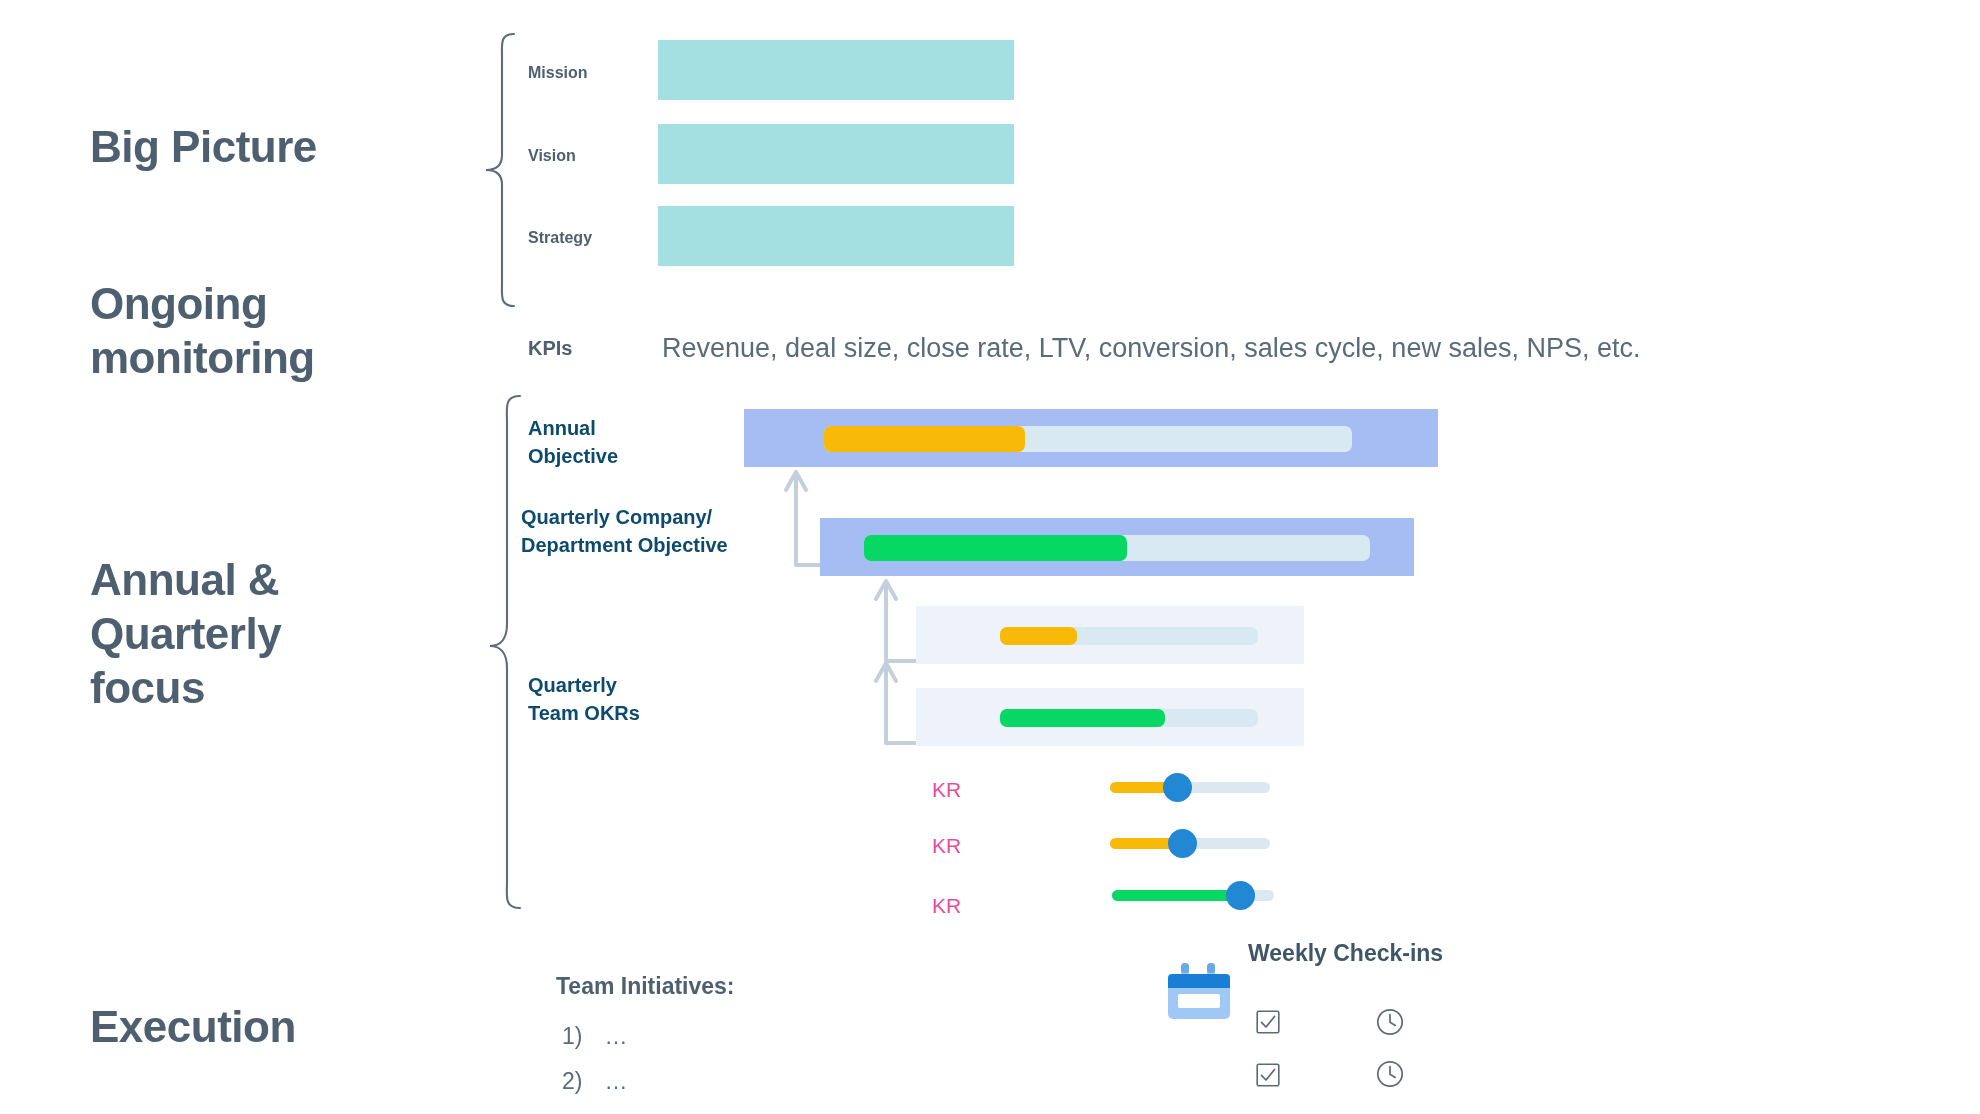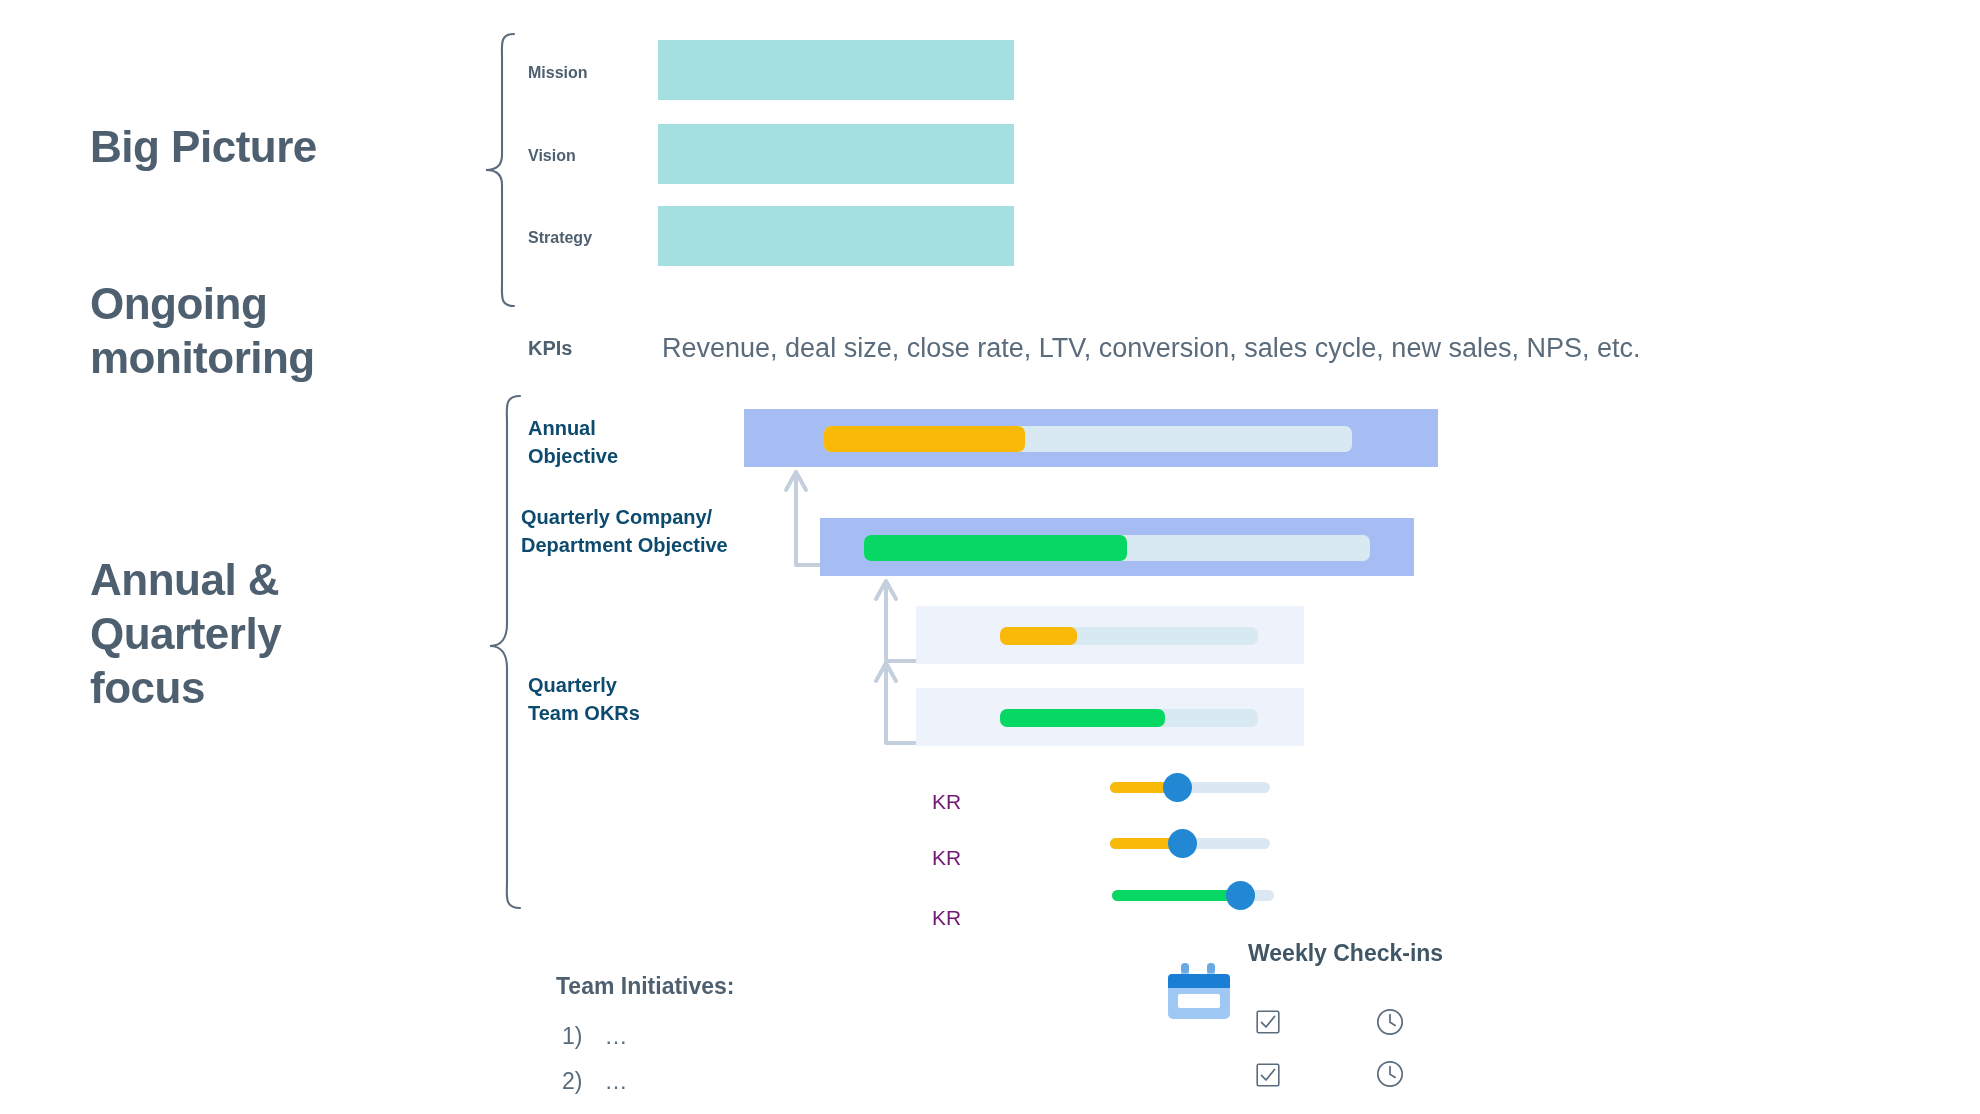--- a/index.html
+++ b/index.html
@@ -100,22 +100,21 @@
     border-radius: 7px;
   }
   .fill-orange { background: #f8b908; }
   .fill-green  { background: #07d763; }
 
   
   .kr-label {
     position: absolute;
     font-size: 21px;
     font-weight: normal;
-    color: #701a75;
-    margin-top: 12px;
+    color: #ec4899;
   }
   .kr-track {
     position: absolute;
     height: 11px;
     background: #dce8f1;
     border-radius: 6px;
   }
   .kr-fill {
     position: absolute;
     height: 11px;
@@ -159,20 +158,21 @@
 <body>
 
 <div class="stage">
 
   <div id="h-big" class="stage-heading">Big Picture</div>
   <div id="h-ongoing" class="stage-heading">Ongoing
 monitoring</div>
   <div id="h-annual" class="stage-heading">Annual &amp;
 Quarterly
 focus</div>
+  <div id="h-exec" class="stage-heading">Execution</div>
 
   <svg class="brace" style="left:480px; top:30px;" width="40" height="280" viewBox="0 0 40 280">
     <path d="M34 4 C20 4 22 14 22 26 L22 125 C22 136 16 140 6 140
              C16 140 22 144 22 155 L22 254 C22 266 20 276 34 276" fill="none" stroke="#5c6b7d" stroke-width="2.1" stroke-linecap="round"></path>
   </svg>
 
   <div class="bp-label" style="left:528px; top:64px;">Mission</div>
   <div class="bp-bar" style="left:658px; top:40px; width:356px; height:60px;"></div>
 
   <div class="bp-label" style="left:528px; top:147px;">Vision</div>

